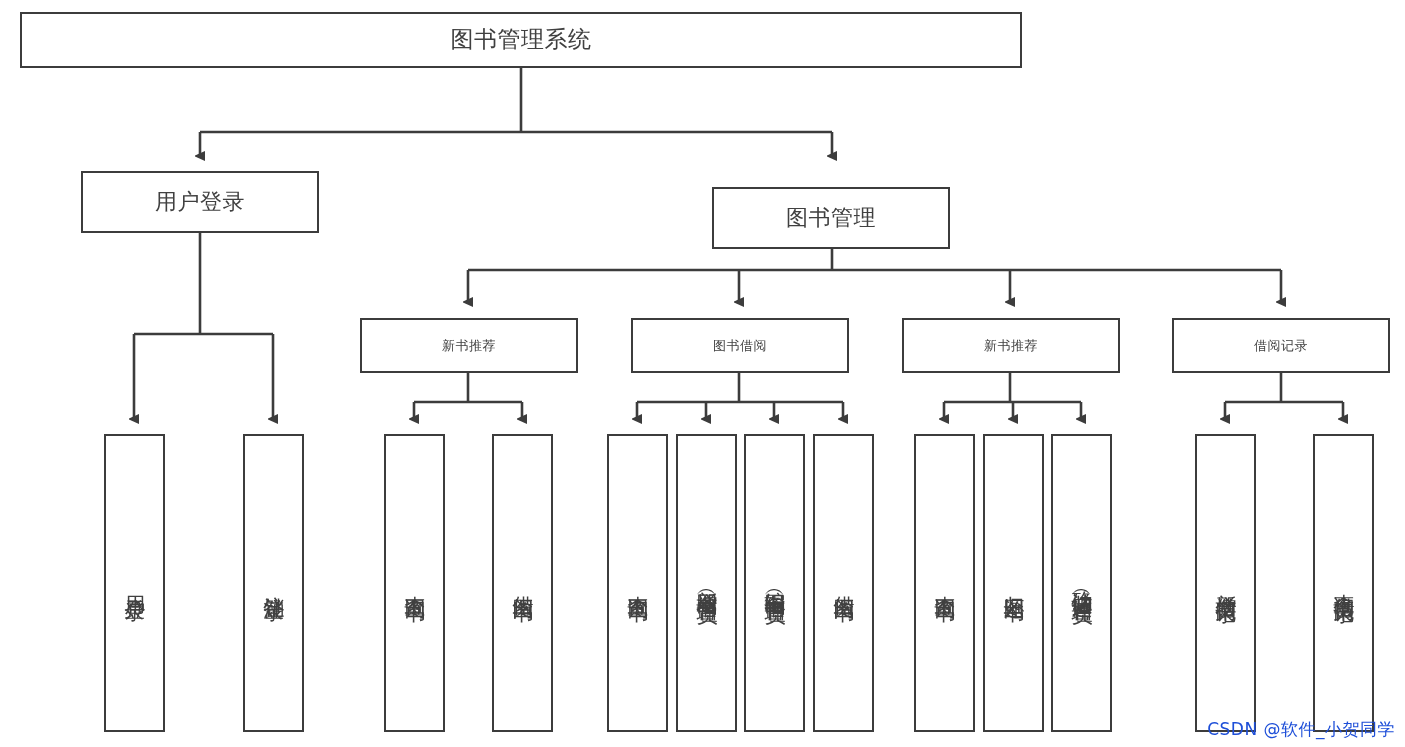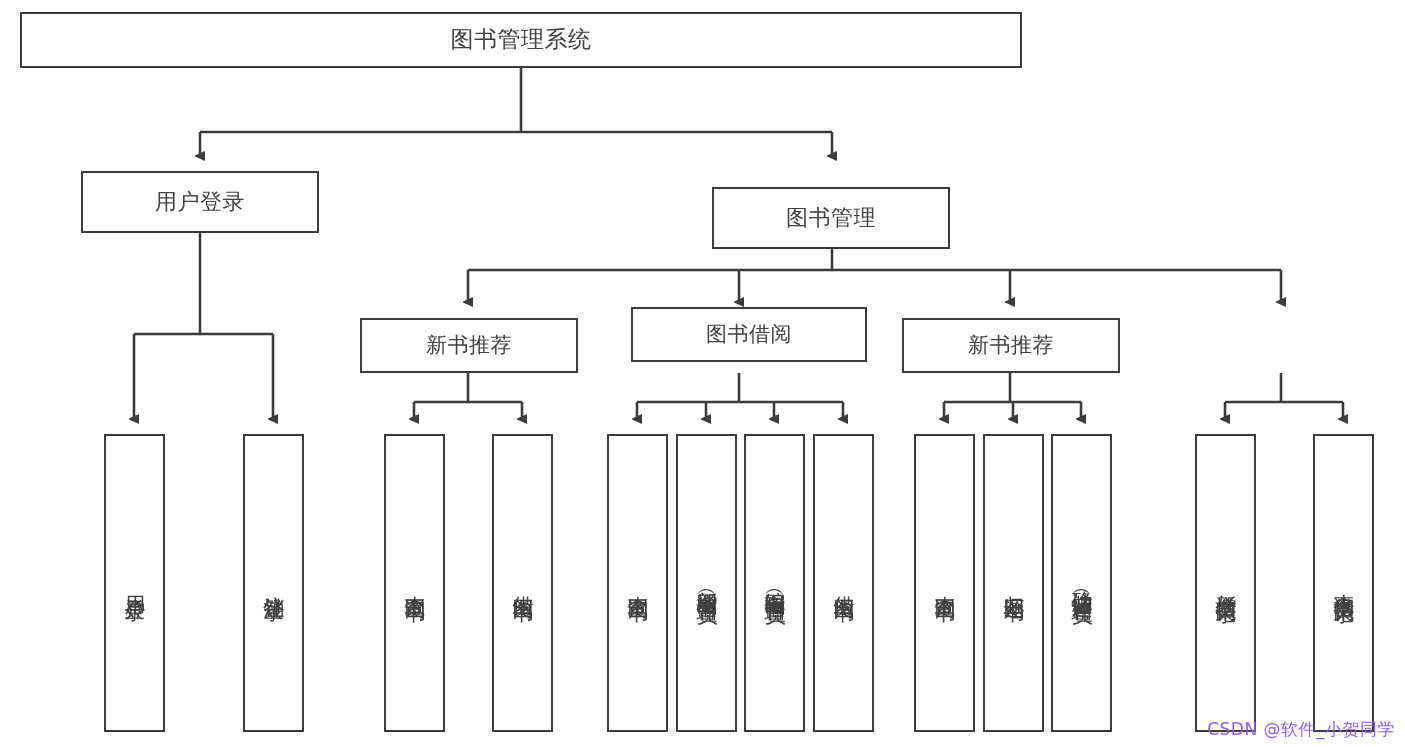--- a/index.html
+++ b/index.html
@@ -39,41 +39,41 @@
     letter-spacing:0.5px;
     white-space:nowrap;
   }
   .node-root{
     font-size:23px;
   }
   .node-l1{
     font-size:22px;
   }
   .node-l2{
-    font-size:21px;
+    font-size:13px;
   }
   .node-leaf{
     align-items:center;
     justify-content:center;
   }
   .node-leaf .lbl{
     writing-mode:vertical-rl;
     text-orientation:upright;
     font-size:21px;
     line-height:1.28;
     letter-spacing:2px;
     white-space:nowrap;
     max-height:290px;
   }
   .watermark{
     position:absolute;
     right:10px;
     bottom:6px;
     font-size:17px;
-    color:#8b5cf6;
+    color:#1d4ed8;
     letter-spacing:0.5px;
     white-space:nowrap;
     font-family:"DejaVu Sans","Liberation Sans",sans-serif;
   }
 </style>
 </head>
 <body>
 
 <div id="canvas">
 
@@ -134,26 +134,29 @@
   <div class="node node-l1" style="left:81px; top:171px; width:238px; height:62px;">
     <span class="lbl">用户登录</span>
   </div>
   <div class="node node-l1" style="left:712px; top:171px; width:238px; height:62px;margin-top:16px;">
     <span class="lbl">图书管理</span>
   </div>
 
   <div class="node node-l2" style="left:360px; top:318px; width:218px; height:55px;">
     <span class="lbl">新书推荐</span>
   </div>
-  <div class="node node-l2" style="left:631px; top:307px; width:236px; height:55px;">
+  <div class="node node-l2" style="left:631px; top:318px; width:218px; height:55px;">
     <span class="lbl">图书借阅</span>
   </div>
   <div class="node node-l2" style="left:902px; top:318px; width:218px; height:55px;">
     <span class="lbl">新书推荐</span>
   </div>
+  <div class="node node-l2" style="left:1172px; top:318px; width:218px; height:55px;">
+    <span class="lbl">借阅记录</span>
+  </div>
 
   <div class="node node-leaf" style="left:104px; top:434px; width:61px; height:298px;">
     <span class="lbl">用户登录</span>
   </div>
   <div class="node node-leaf" style="left:243px; top:434px; width:61px; height:298px;">
     <span class="lbl">注销登录</span>
   </div>
 
   <div class="node node-leaf" style="left:384px; top:434px; width:61px; height:298px;">
     <span class="lbl">查询图书</span>

